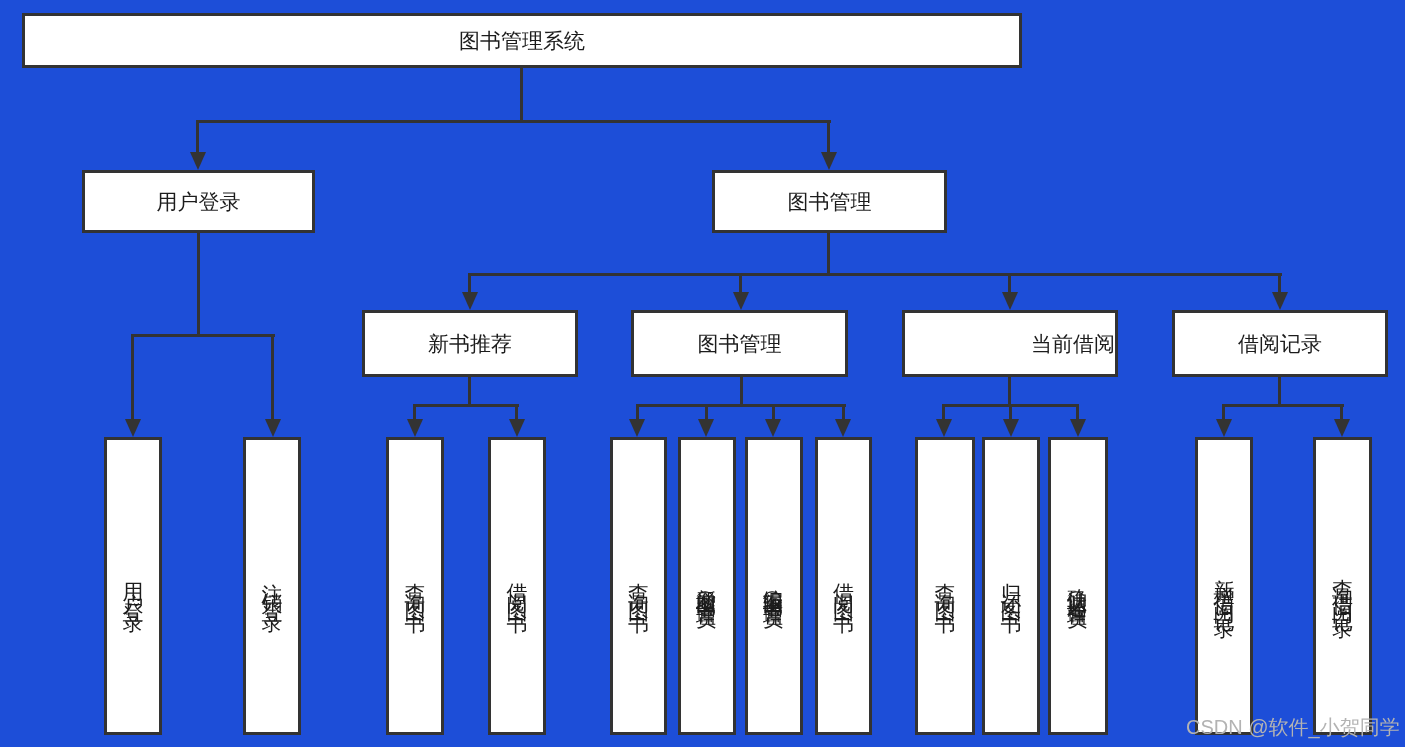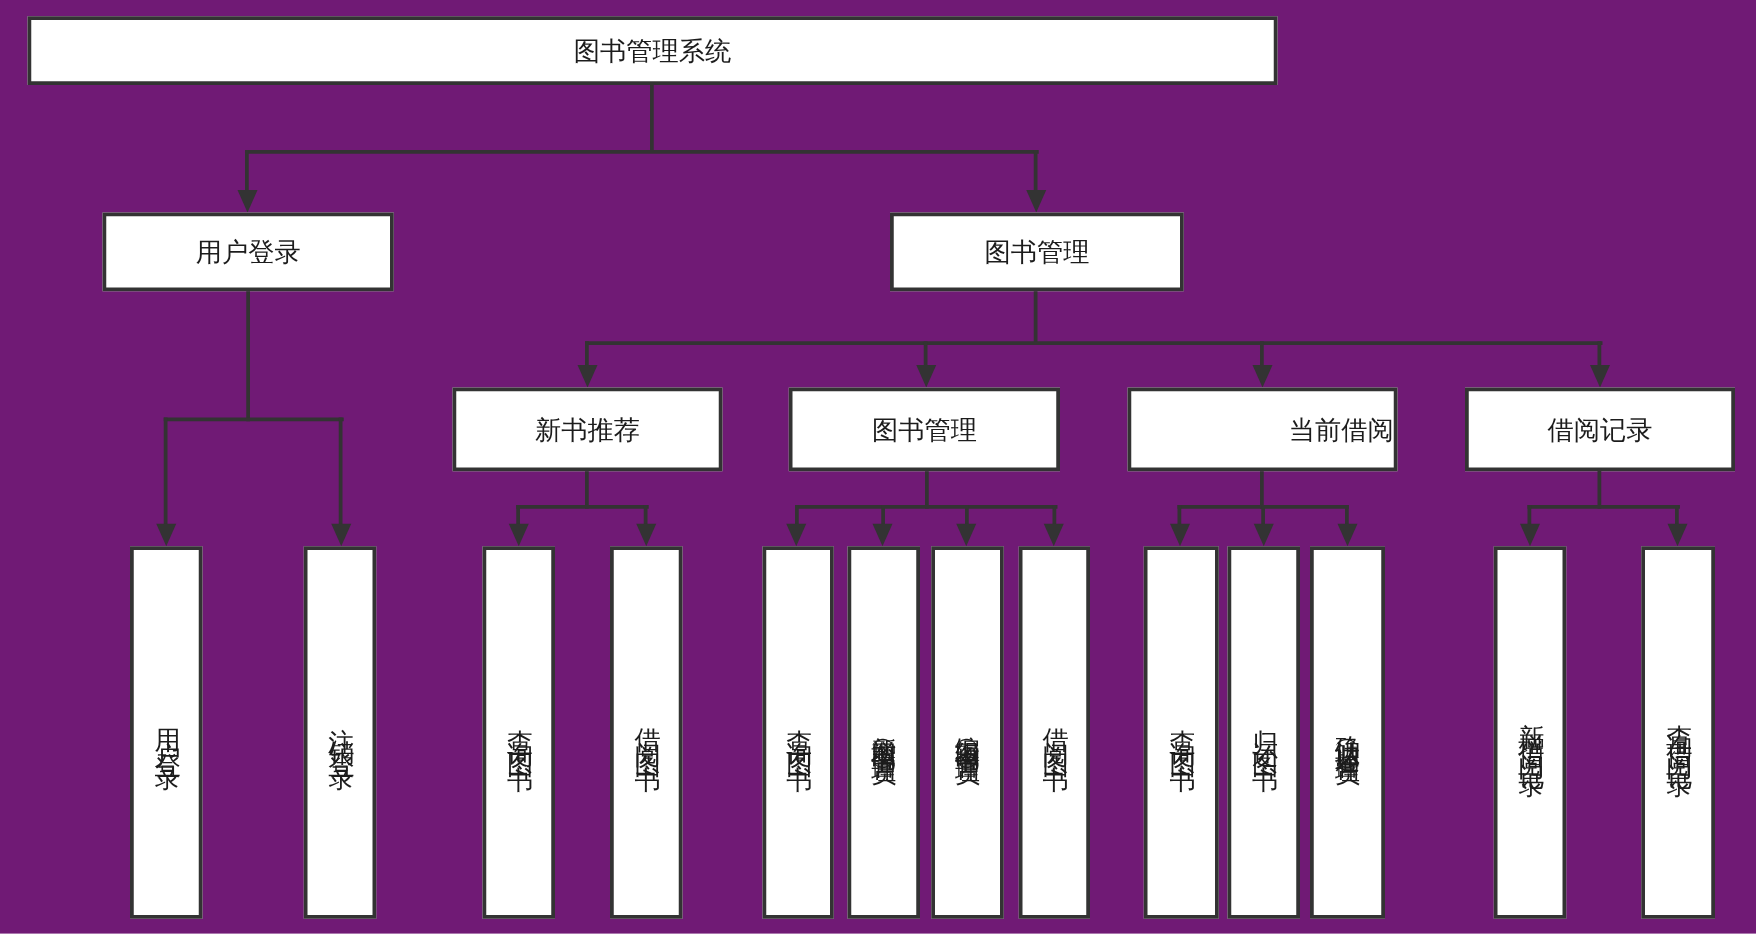--- a/index.html
+++ b/index.html
@@ -1,20 +1,20 @@
 <!DOCTYPE html>
 <html><head>
 <meta charset="utf-8">
 <style>
   html,body{margin:0;padding:0;background:#ffffff;}
   *{box-sizing:border-box;}
   #canvas{
     position:relative;
     width:1405px;height:747px;
-    background:#701a75;
+    background:#1d4ed8;
     font-family:"Liberation Sans","DejaVu Sans",sans-serif;
     overflow:hidden;
   }
   .box{
     position:absolute;
     border:3px solid #333333;
     background:#ffffff;
     display:flex;
     align-items:center;
     justify-content:center;
@@ -171,14 +171,15 @@
     <span>确认归还（管理员）</span>
   </div>
 
   <div class="box vbox med" style="left:1195px;top:437px;width:58px;height:298px;">
     <span>新增借阅记录</span>
   </div>
   <div class="box vbox med" style="left:1313px;top:437px;width:59px;height:298px;">
     <span>查询借阅记录</span>
   </div>
 
+  <div class="watermark">CSDN @软件_小贺同学</div>
 
 </div>
 
 </body></html>

